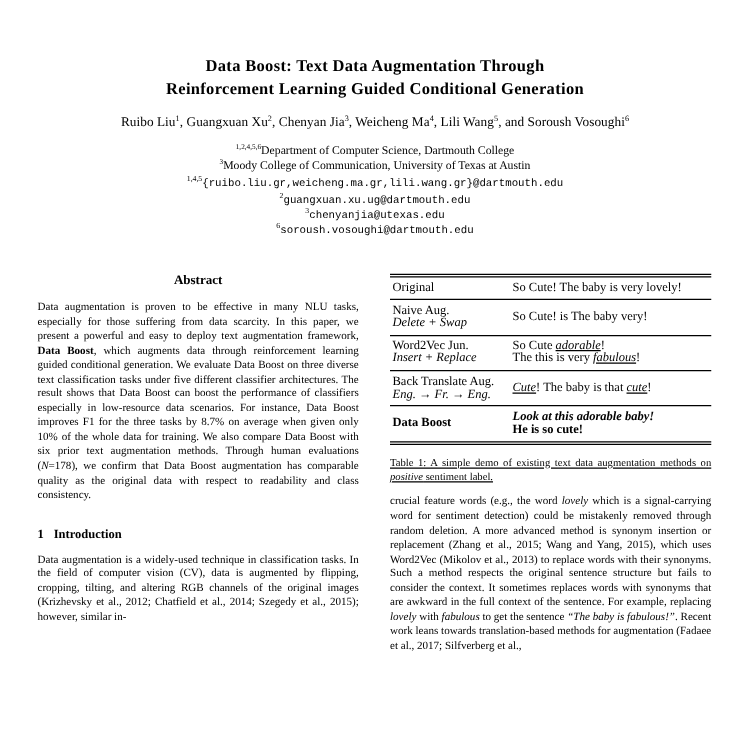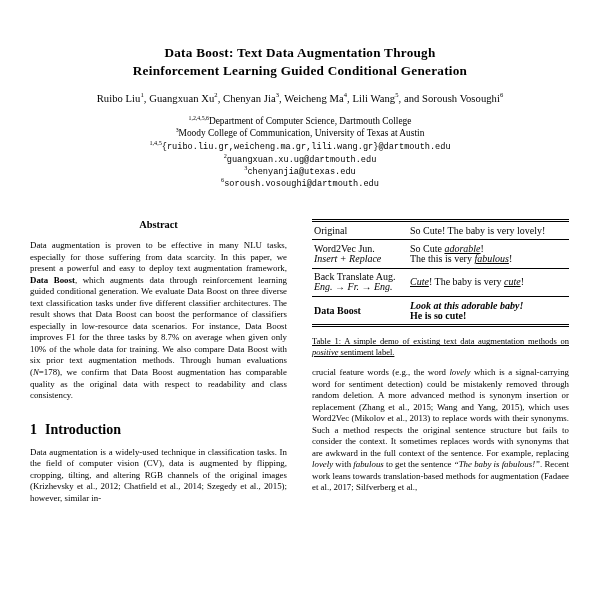--- a/index.html
+++ b/index.html
@@ -82,21 +82,21 @@
   p.body {
     margin: 0;
     font-size: 8.85px;
     line-height: 11.55px;
     text-align: justify;
     text-justify: inter-word;
     hyphens: manual;
   }
   .intro-head {
     font-weight: bold;
-    font-size: 14px;
+    font-size: 10px;
     margin: 20px 0 9px 0;
   }
   .intro-head .num { margin-right: 8px; }
   b { font-weight: bold; }
   i { font-style: italic; }
 
   
   .tbl {
     width: 100%;
     border-collapse: collapse;
@@ -163,35 +163,44 @@
               <tr class="row-line">
                 <td class="left" style="border-top: 3px double rgb(0, 0, 0);">
                   <div>Original</div>
                 </td>
                 <td style="border-top: 3px double rgb(0, 0, 0);">
                   <div><span>So Cute! The baby is very lovely!</span></div>
                 </td>
               </tr>
               <tr class="row-line">
                 <td class="left">
+                  <div>Naive Aug.</div>
+                  <div style="font-style: italic;">Delete + Swap</div>
+                </td>
+                <td>
+                  <div><span>So Cute! is The baby very!</span></div>
+                </td>
+              </tr>
+              <tr class="row-line">
+                <td class="left">
                   <div>Word2Vec Jun.</div>
                   <div style="font-style: italic;">Insert + Replace</div>
                 </td>
                 <td>
                   <div><span>So Cute </span><span class="u" style="font-style: italic;">adorable</span><span>!</span></div>
                   <div><span>The this is very </span><span class="u" style="font-style: italic;">fabulous</span><span>!</span></div>
                 </td>
               </tr>
               <tr class="row-line">
                 <td class="left">
                   <div>Back Translate Aug.</div>
                   <div style="font-style: italic;">Eng. → Fr. → Eng.</div>
                 </td>
                 <td>
-                  <div><span class="u" style="font-style: italic;">Cute</span><span>! The baby is very </span><span class="u" style="font-style: italic;">cute</span><span>!</span></div>
+                  <div><span class="u" style="font-style: italic;">Cute</span><span>! The baby is that </span><span class="u" style="font-style: italic;">cute</span><span>!</span></div>
                 </td>
               </tr>
               <tr class="row-line dbl-bottom">
                 <td class="left">
                   <div style="font-weight: bold;">Data Boost</div>
                 </td>
                 <td>
                   <div><span style="font-style: italic; font-weight: bold; text-align: center;">Look at this adorable baby!</span></div>
                   <div><span style="font-weight: bold;">He is so cute!</span></div>
                 </td>

